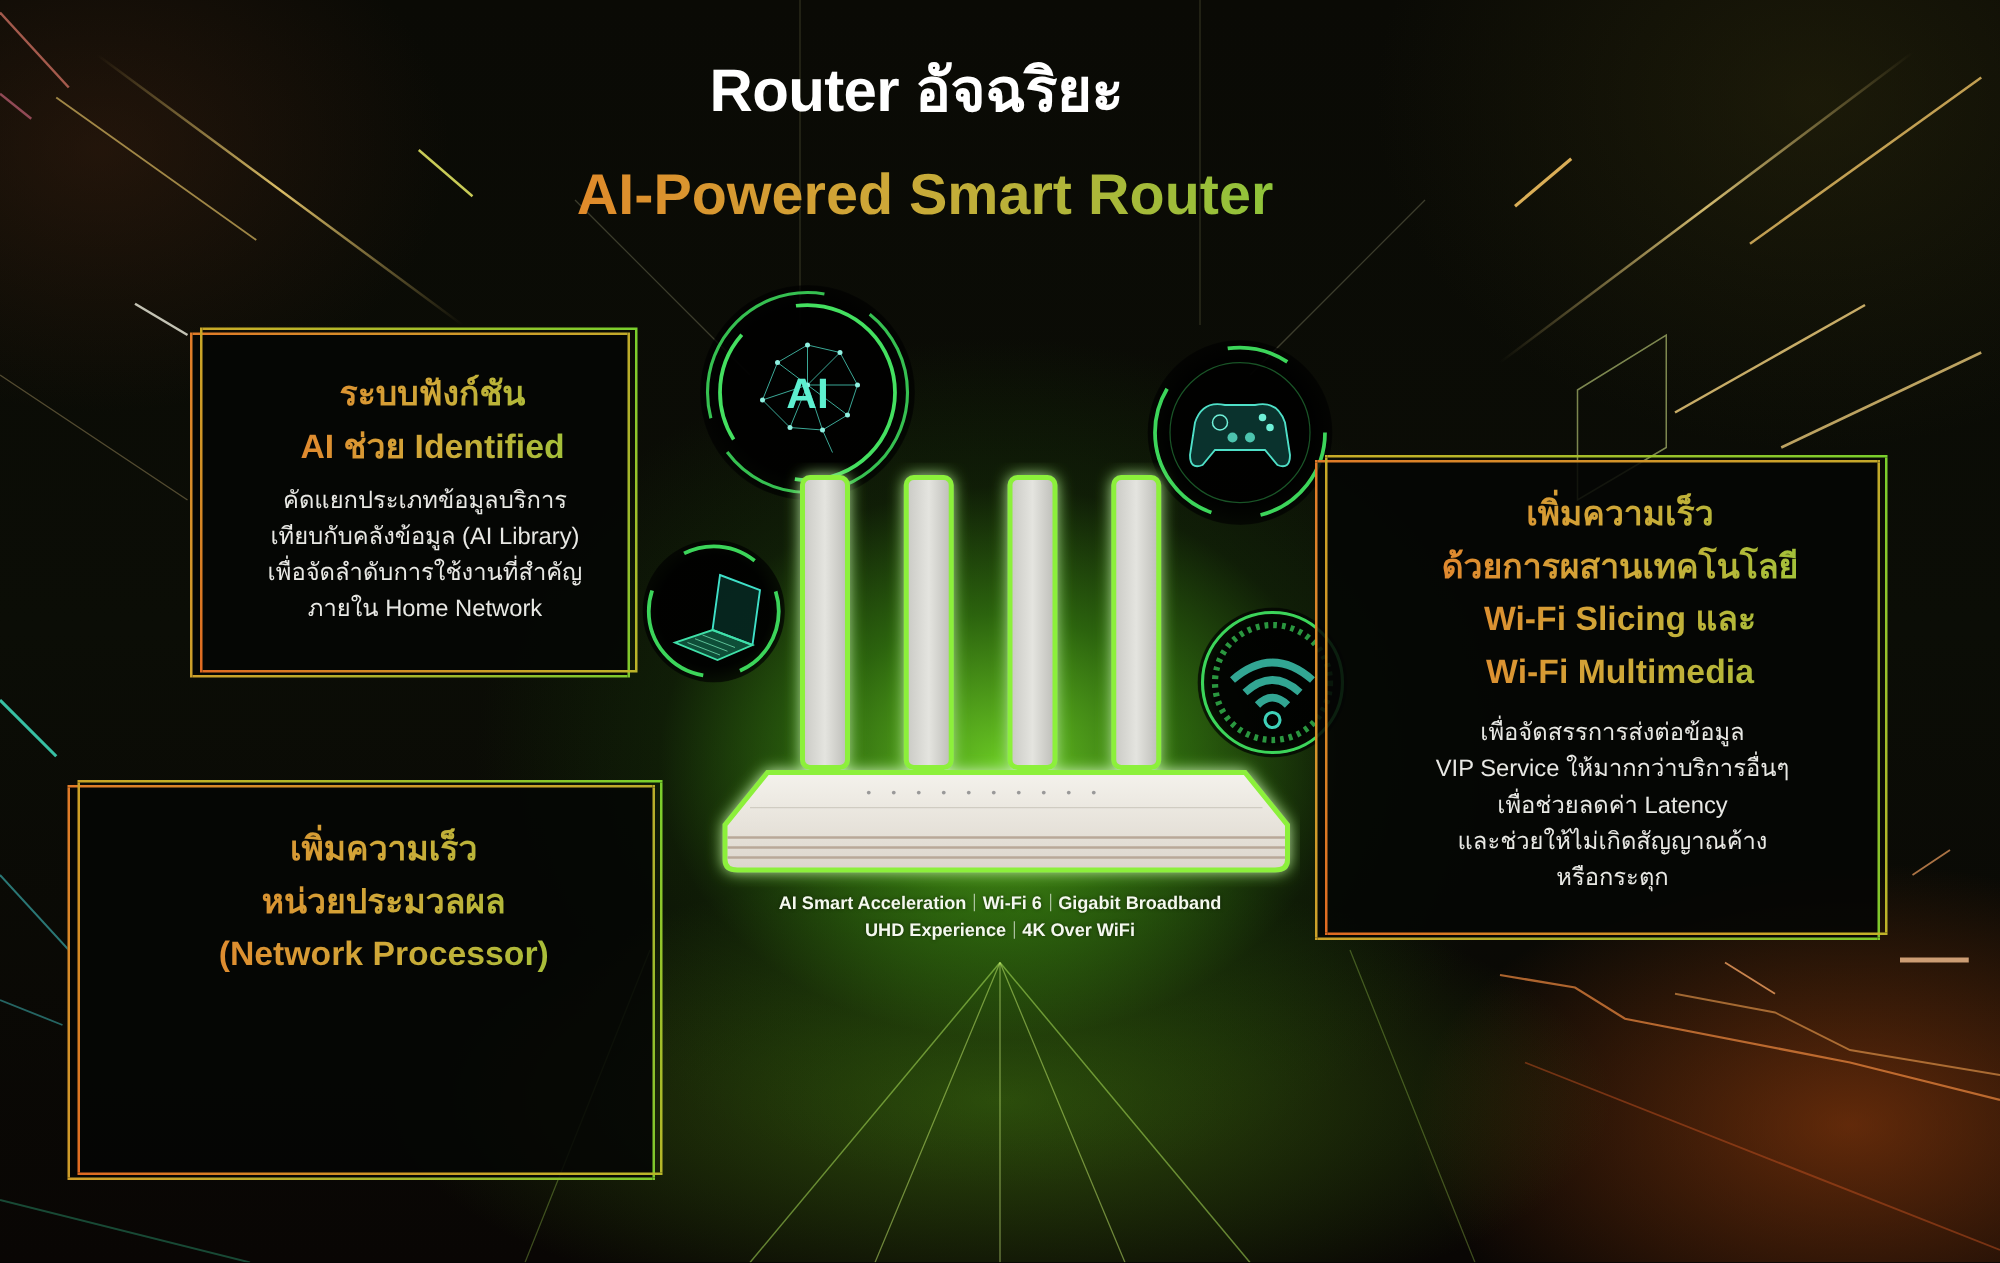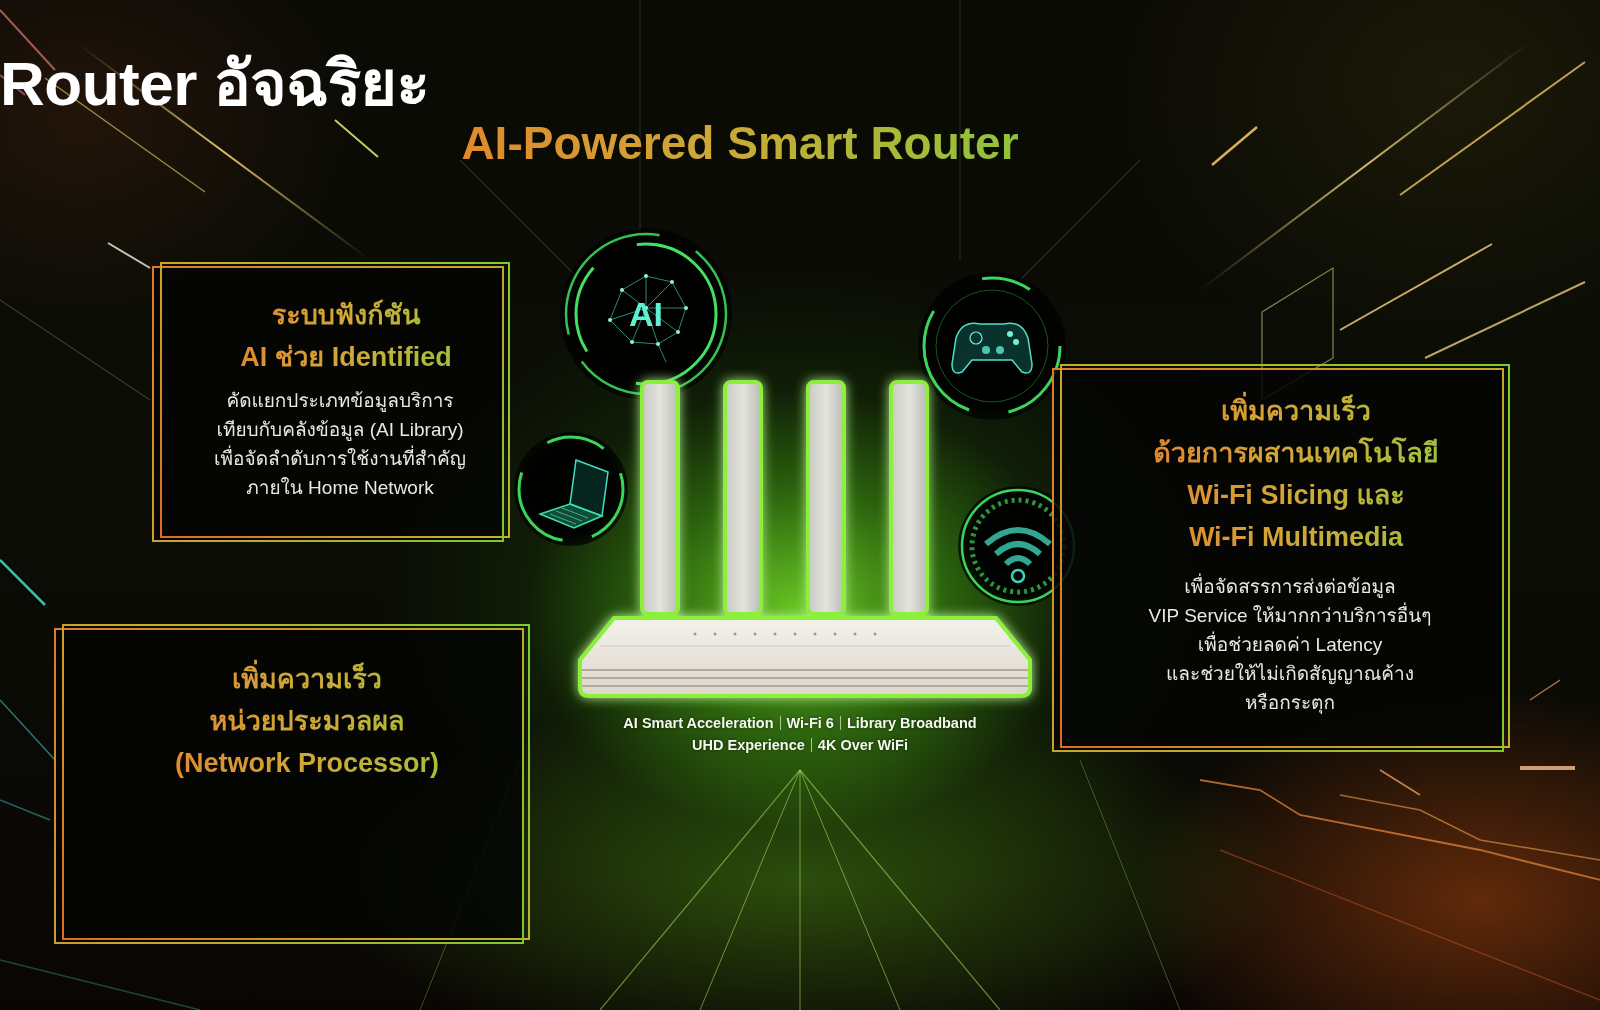--- a/index.html
+++ b/index.html
@@ -13,26 +13,26 @@
       radial-gradient(ellipse 700px 260px at 800px 880px, rgba(90,160,20,0.45) 0%, rgba(0,0,0,0) 70%),
       radial-gradient(ellipse 500px 300px at 1480px 900px, rgba(170,70,15,0.55) 0%, rgba(0,0,0,0) 70%),
       radial-gradient(ellipse 400px 300px at 80px 120px, rgba(80,40,20,0.35) 0%, rgba(0,0,0,0) 70%),
       radial-gradient(ellipse 500px 400px at 1450px 80px, rgba(60,55,15,0.35) 0%, rgba(0,0,0,0) 70%),
       linear-gradient(180deg, #0a0a05 0%, #0b0d06 50%, #090604 100%);
   }
 
   .bg-lines { position: absolute; left: 0; top: 0; width: 1600px; height: 1010px; }
 
   .title {
-    position: absolute; left: 0; width: 1466px; top: 34px; text-align: left;
+    position: absolute; left: 0; width: 1466px; top: 34px; text-align: center;
     font-family: "Liberation Sans", sans-serif; font-weight: bold;
-    font-size: 62px; color: #ffffff; letter-spacing: -0.5px;
+    font-size: 48px; color: #ffffff; letter-spacing: -0.5px;
   }
   .subtitle {
-    position: absolute; left: 0; width: 1480px; top: 116px; text-align: center;
+    position: absolute; left: 0; width: 1480px; top: 128px; text-align: center;
     font-family: "Liberation Sans", sans-serif; font-weight: bold; font-size: 46px;
   }
   .subtitle span {
     background: linear-gradient(90deg, #e08a2a 0%, #cda838 45%, #8fc43a 100%);
     -webkit-background-clip: text; background-clip: text; color: transparent;
   }
 
   .card {
     position: absolute;
     background: rgba(5,6,4,0.88);
@@ -246,21 +246,21 @@
         <circle cx="235" cy="264" r="1.5"></circle>
       <circle cx="255" cy="264" r="1.5"></circle>
         <circle cx="275" cy="264" r="1.5"></circle>
         <circle cx="295" cy="264" r="1.5"></circle>
       <circle cx="315" cy="264" r="1.5"></circle>
     </g>
   </svg>
 
   <div class="features">
     <div>
-      <span>AI Smart Acceleration</span><span class="sep"></span><span>Wi-Fi 6</span><span class="sep"></span><span>Library Broadband</span>
+      <span>AI Smart Acceleration</span><span class="sep"></span><span>Wi-Fi 6</span><span class="sep"></span><span>Gigabit Broadband</span>
     </div>
     <div>
       <span>UHD Experience</span><span class="sep"></span><span>4K Over WiFi</span>
     </div>
   </div>
 
   <div class="card" id="card-ai">
     <div class="frame1"></div>
     <div class="frame2"></div>
     <div class="card-head">

